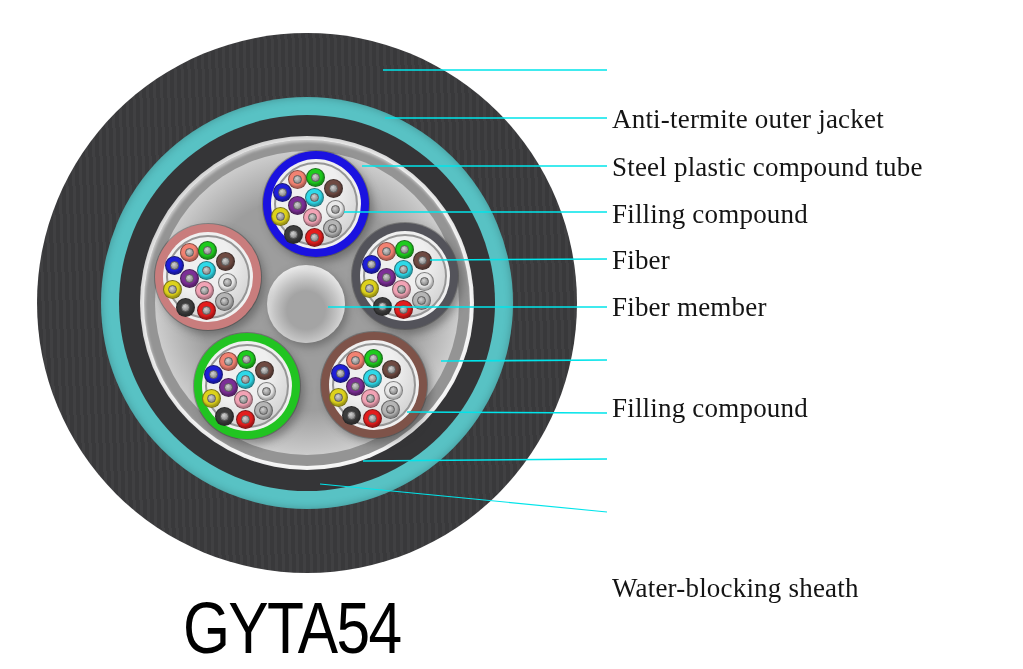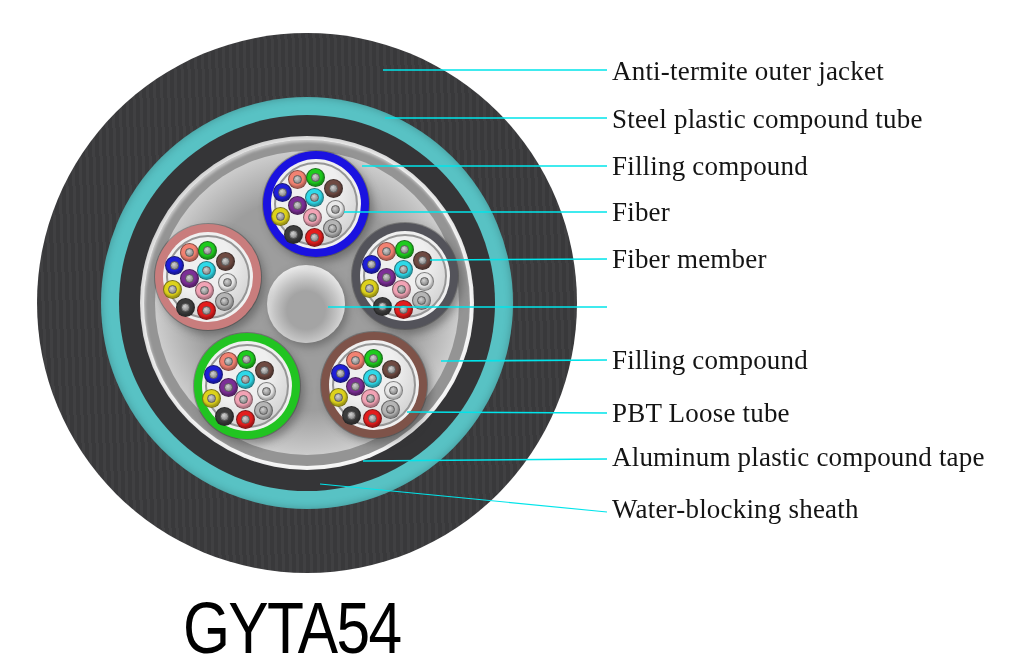--- a/index.html
+++ b/index.html
@@ -26,21 +26,21 @@
   .tube-in1{position:absolute;inset:8px;border-radius:50%;background:#f0f0f0;}
   .tube-in2{position:absolute;inset:11px;border-radius:50%;box-sizing:border-box;border:2px solid #969696;
             background:radial-gradient(circle at 38% 30%, #efefef 0 42%, #cfcfcf 85%, #c2c2c2 100%);}
   .fiber{position:absolute;width:19px;height:19px;border-radius:50%;box-sizing:border-box;
          border:1px solid rgba(20,20,20,0.5);box-shadow:inset -1px -2px 2px rgba(0,0,0,0.28);}
   .fdot{position:absolute;left:50%;top:50%;width:9px;height:9px;margin:-4.5px 0 0 -4.5px;border-radius:50%;
         box-sizing:border-box;border:1px solid #5e5e5e;
         background:radial-gradient(circle at 40% 35%, #d2d2d2, #8e8e8e 70%, #7a7a7a);}
   #leads{position:absolute;left:0;top:0;pointer-events:none;}
   .callout{position:absolute;left:612px;transform:translateY(-50%);font-size:27px;color:#141414;
-           white-space:nowrap;letter-spacing:0.2px;}
+           white-space:nowrap;letter-spacing:0.2px;margin-top:48px;}
   .model-title{position:absolute;left:183px;top:592px;font-family:"Liberation Sans",sans-serif;
                font-size:72px;font-weight:400;color:#000;letter-spacing:-2px;
                transform:scaleX(0.84);transform-origin:left top;line-height:1;}
 </style>
 </head>
 <body>
 
 <div class="stage">
 
   <div id="cable">
@@ -265,18 +265,16 @@
       <line x1="363" y1="461" x2="607" y2="459" stroke="#00e4ea" stroke-width="1.6"></line>
       <line x1="320" y1="484" x2="607" y2="512" stroke="#00e4ea" stroke-width="1.1"></line>
     </svg>
 
   <div class="callout" style="top:71px">Anti-termite outer jacket</div>
   <div class="callout" style="top:119px">Steel plastic compound tube</div>
   <div class="callout" style="top:166px">Filling compound</div>
   <div class="callout" style="top:212px">Fiber</div>
   <div class="callout" style="top:259px">Fiber member</div>
   <div class="callout" style="top:360px">Filling compound</div>
-  <div class="callout" style="top:413px">PBT Loose tube</div>
-  <div class="callout" style="top:457px">Aluminum plastic compound tape</div>
-  <div class="callout" style="top:509px">Water-blocking sheath</div>
+  <div class="callout" style="top:540px">Water-blocking sheath</div>
 
   <div class="model-title">GYTA54</div>
 </div>
 
 </body></html>

